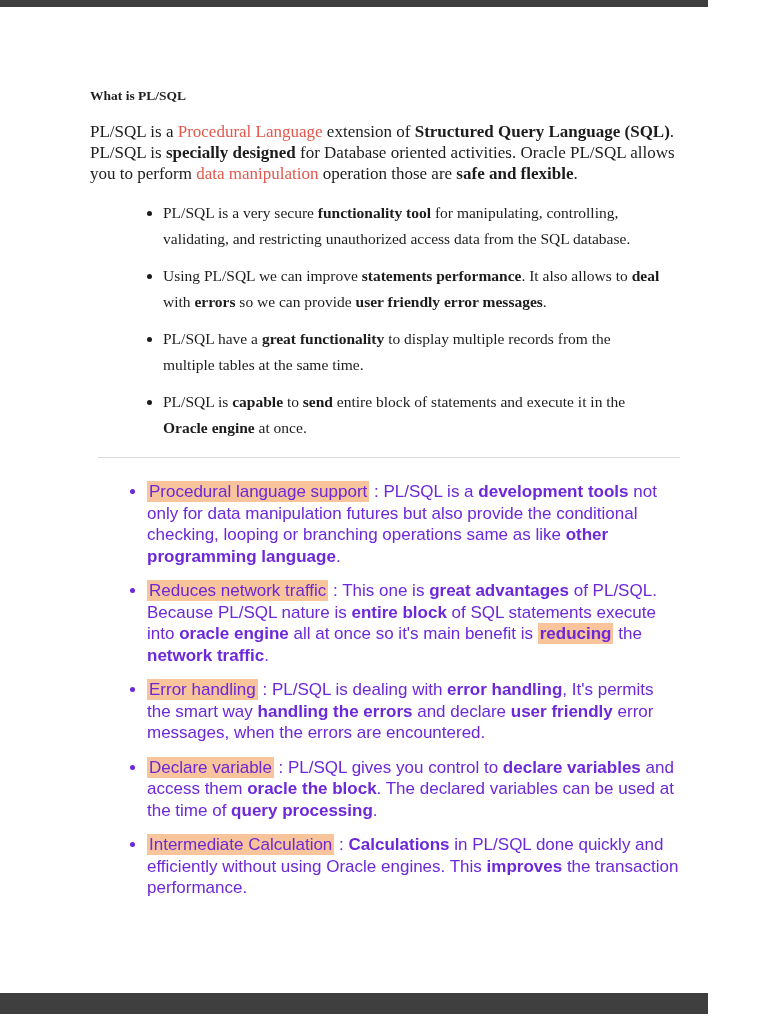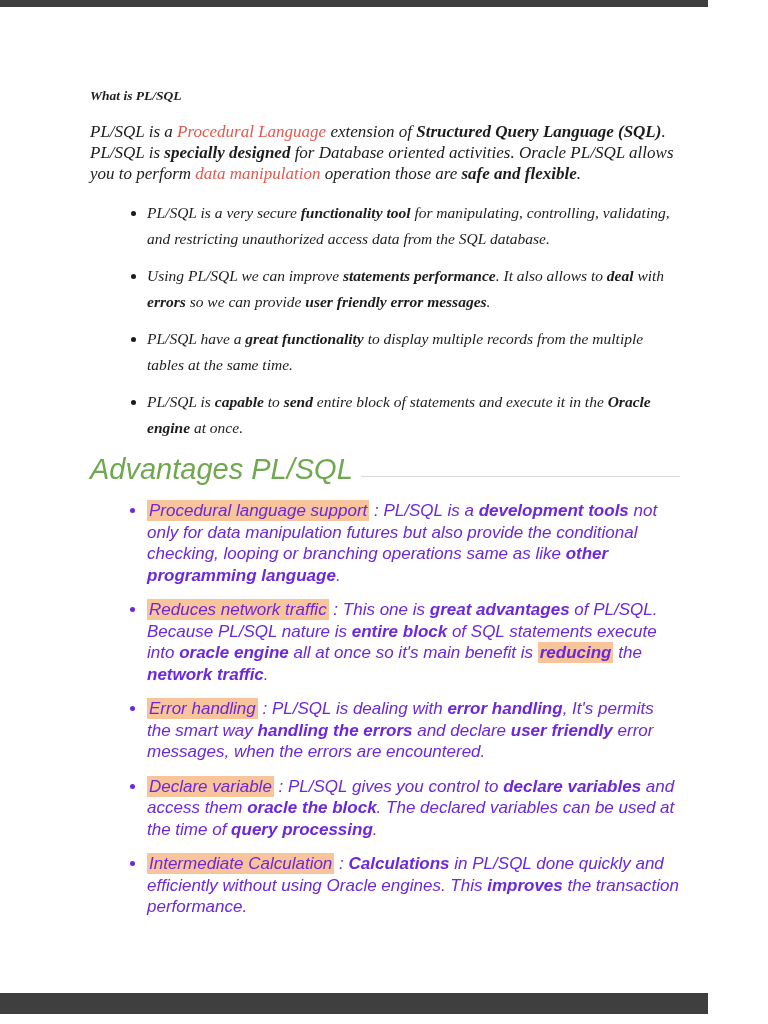--- a/index.html
+++ b/index.html
@@ -13,40 +13,39 @@
   }
   *{box-sizing:border-box;}
   html,body{margin:0;padding:0;background:#fff;}
   .canvas{
     position:relative;
     width:708px;height:1024px;
     background:var(--page-bg);
     overflow:hidden;
     font-family:"Liberation Serif", serif;
     color:var(--text);
-    font-style:italic;
   }
   .top-bar{position:absolute;top:0;left:0;width:100%;height:7px;background:var(--frame-dark);}
   .bottom-bar{position:absolute;top:993px;left:0;width:100%;height:21px;background:var(--frame-dark);}
   .content{position:absolute;left:90px;top:88px;width:590px;}
 
   .doc-subtitle{
     margin:0 0 17px 0;
     font-size:13.5px;
     font-weight:700;
     color:#1f1f1f;
     font-family:"Liberation Serif", serif;
   }
   .intro{
     margin:0 0 16px 0;
     font-size:17px;
     line-height:21px;
   }
   .serif-list{
-    margin:0;
+    margin:16px;
     padding-left:57px;
     list-style:disc;
   }
   .serif-list li{
     font-size:15.5px;
     line-height:26px;
     margin-bottom:11px;
   }
   .heading-row{
     display:flex;
@@ -96,21 +95,20 @@
     <p class="intro"><span>PL/SQL is a </span><span class="run-r">Procedural Language</span><span> extension of </span><span class="run-b">Structured Query Language (SQL)</span><span>. PL/SQL is </span><span class="run-b">specially designed</span><span> for Database oriented activities. Oracle PL/SQL allows you to perform </span><span class="run-r">data manipulation</span><span> operation those are </span><span class="run-b">safe and flexible</span><span>.</span></p>
 
     <ul class="serif-list">
       <li><span>PL/SQL is a very secure </span><span class="run-b">functionality tool</span><span> for manipulating, controlling, validating, and restricting unauthorized access data from the SQL database.</span></li>
       <li><span>Using PL/SQL we can improve </span><span class="run-b">statements performance</span><span>. It also allows to </span><span class="run-b">deal</span><span> with </span><span class="run-b">errors</span><span> so we can provide </span><span class="run-b">user friendly error messages</span><span>.</span></li>
       <li><span>PL/SQL have a </span><span class="run-b">great functionality</span><span> to display multiple records from the multiple tables at the same time.</span></li>
       <li><span>PL/SQL is </span><span class="run-b">capable</span><span> to </span><span class="run-b">send</span><span> entire block of statements and execute it in the </span><span class="run-b">Oracle engine</span><span> at once.</span></li>
     </ul>
 
     <div class="heading-row">
-      <h1>Advantages PL/SQL</h1>
       <div class="heading-rule"></div>
     </div>
 
     <ul class="sans-list">
       <li><span class="run-h">Procedural language support</span><span> : PL/SQL is a </span><span class="run-b">development tools</span><span> not only for data manipulation futures but also provide the conditional checking, looping or branching operations same as like </span><span class="run-b">other programming language</span><span>.</span></li>
       <li><span class="run-h">Reduces network traffic</span><span> : This one is </span><span class="run-b">great advantages</span><span> of PL/SQL. Because PL/SQL nature is </span><span class="run-b">entire block</span><span> of SQL statements execute into </span><span class="run-b">oracle engine</span><span> all at once so it's main benefit is </span><span class="run-b run-h">reducing</span><span> the </span><span class="run-b">network traffic</span><span>.</span></li>
       <li><span class="run-h">Error handling</span><span> : PL/SQL is dealing with </span><span class="run-b">error handling</span><span>, It's permits the smart way </span><span class="run-b">handling the errors</span><span> and declare </span><span class="run-b">user friendly</span><span> error messages, when the errors are encountered.</span></li>
       <li><span class="run-h">Declare variable</span><span> : PL/SQL gives you control to </span><span class="run-b">declare variables</span><span> and access them </span><span class="run-b">oracle the block</span><span>. The declared variables can be used at the time of </span><span class="run-b">query processing</span><span>.</span></li>
       <li><span class="run-h">Intermediate Calculation</span><span> : </span><span class="run-b">Calculations</span><span> in PL/SQL done quickly and efficiently without using Oracle engines. This </span><span class="run-b">improves</span><span> the transaction performance.</span></li>
     </ul>

